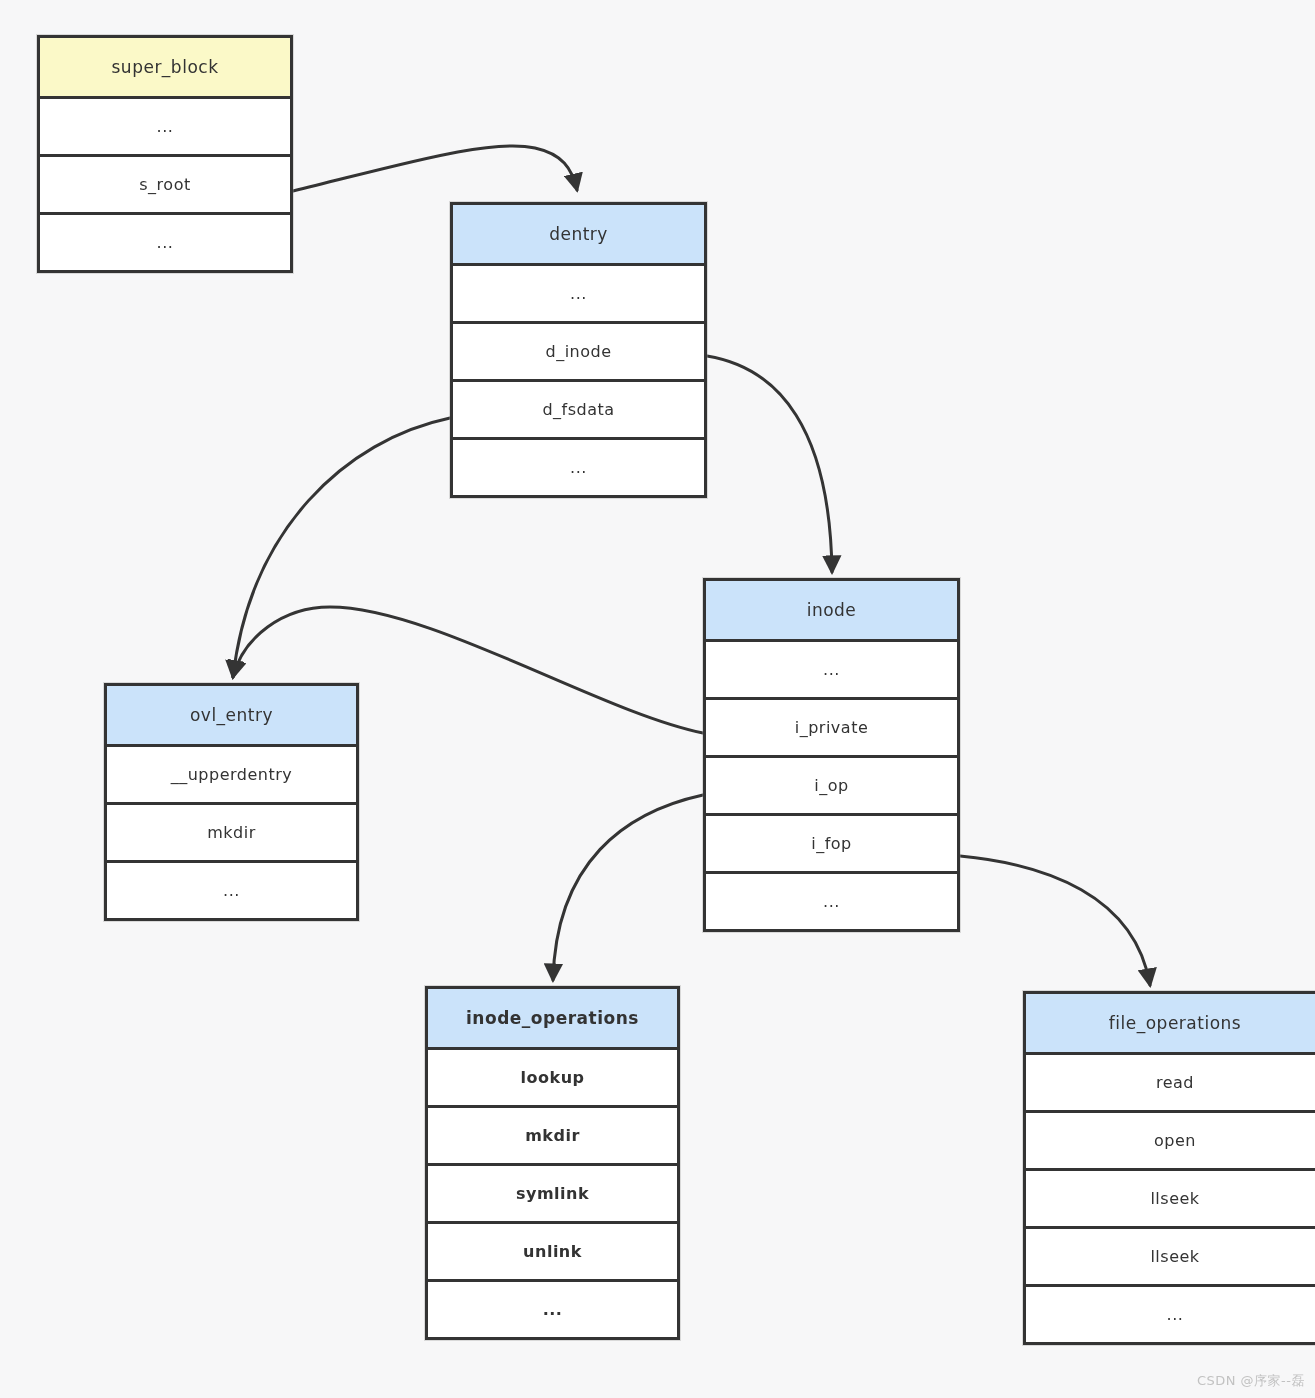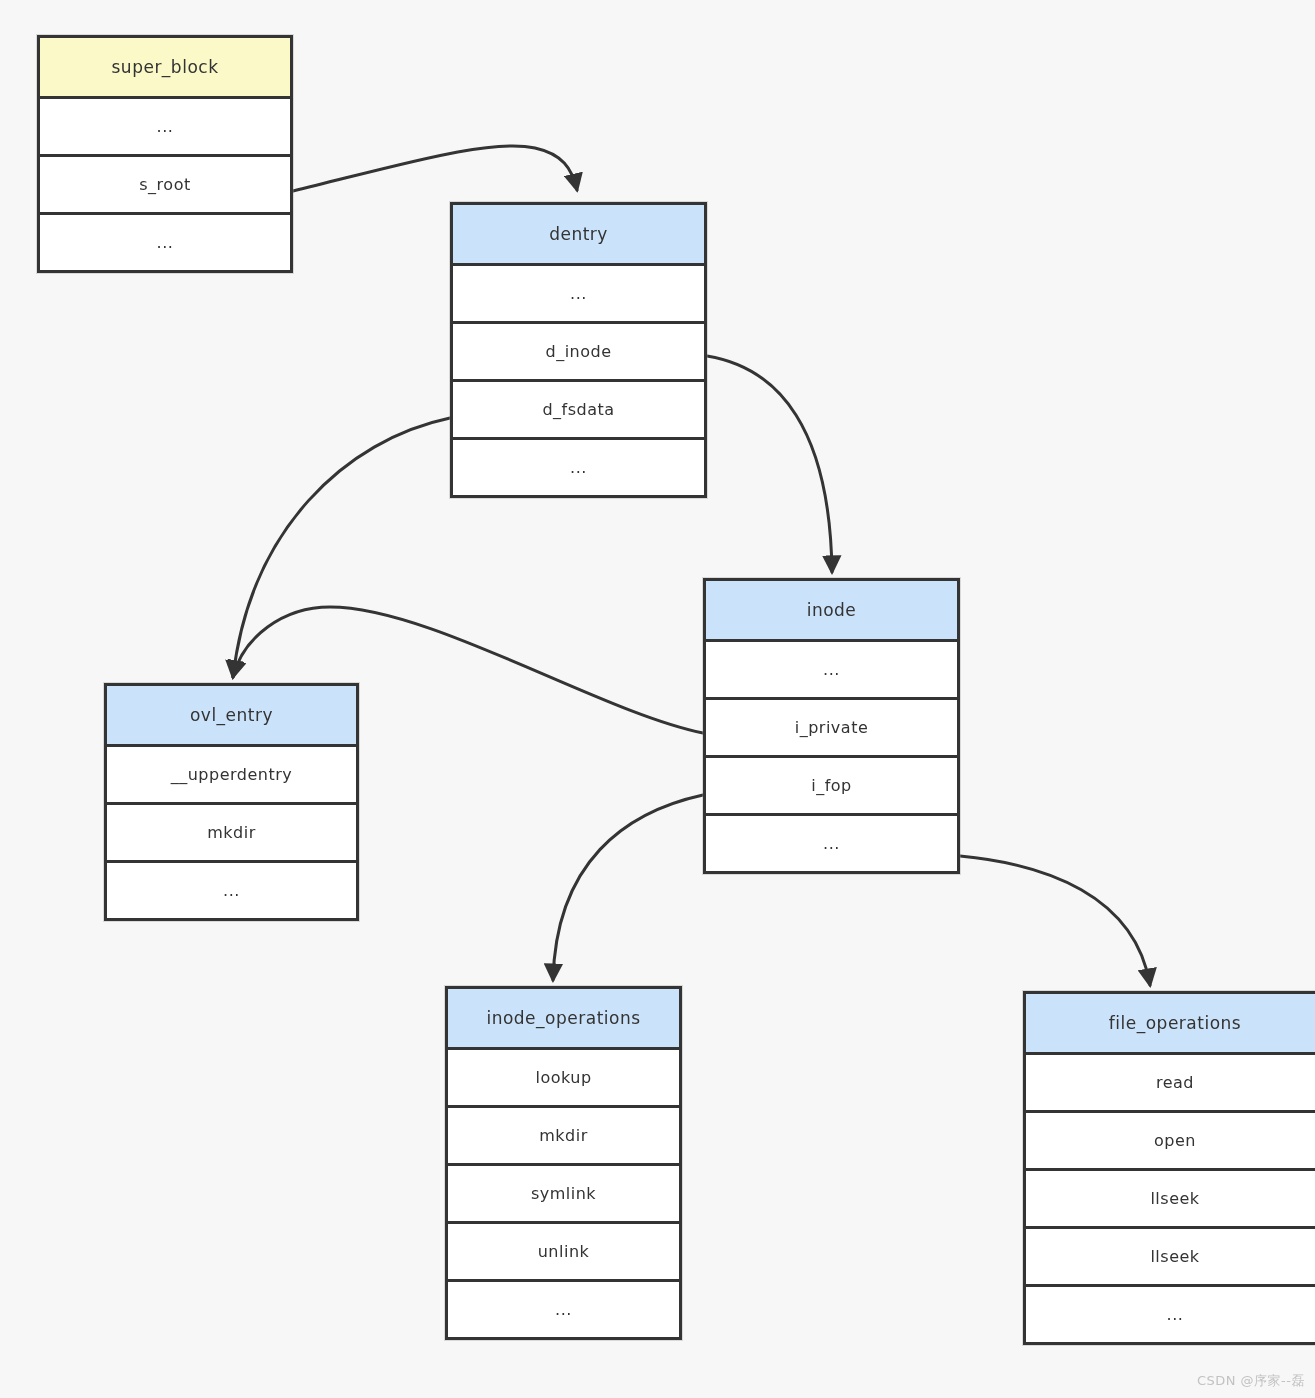--- a/index.html
+++ b/index.html
@@ -91,32 +91,33 @@
     <div class="sec">...</div>
     <div class="sec">d_inode</div>
     <div class="sec">d_fsdata</div>
     <div class="sec">...</div>
   </div>
 
   <div class="box" style="left:703px; top:578px; width:257px;">
     <div class="sec hdr blue">inode</div>
     <div class="sec">...</div>
     <div class="sec">i_private</div>
+    <div class="sec">i_op</div>
     <div class="sec">i_fop</div>
     <div class="sec">...</div>
   </div>
 
   <div class="box" style="left:104px; top:683px; width:255px;">
     <div class="sec hdr blue">ovl_entry</div>
     <div class="sec">__upperdentry</div>
     <div class="sec">mkdir</div>
     <div class="sec">...</div>
   </div>
 
-  <div class="box" style="left:445px; top:986px; width:237px;">
+  <div class="box" style="left:425px; top:986px; width:255px;font-weight:bold;">
     <div class="sec hdr blue">inode_operations</div>
     <div class="sec">lookup</div>
     <div class="sec">mkdir</div>
     <div class="sec">symlink</div>
     <div class="sec">unlink</div>
     <div class="sec">...</div>
   </div>
 
   <div class="box" style="left:1023px; top:991px; width:304px;">
     <div class="sec hdr blue">file_operations</div>

